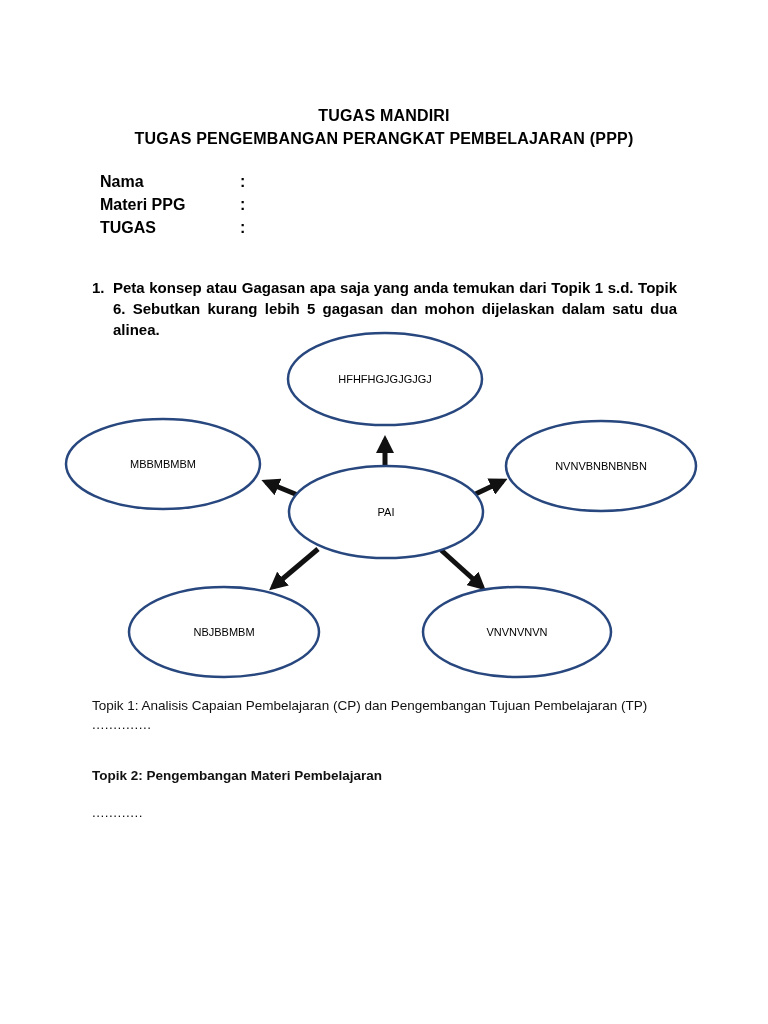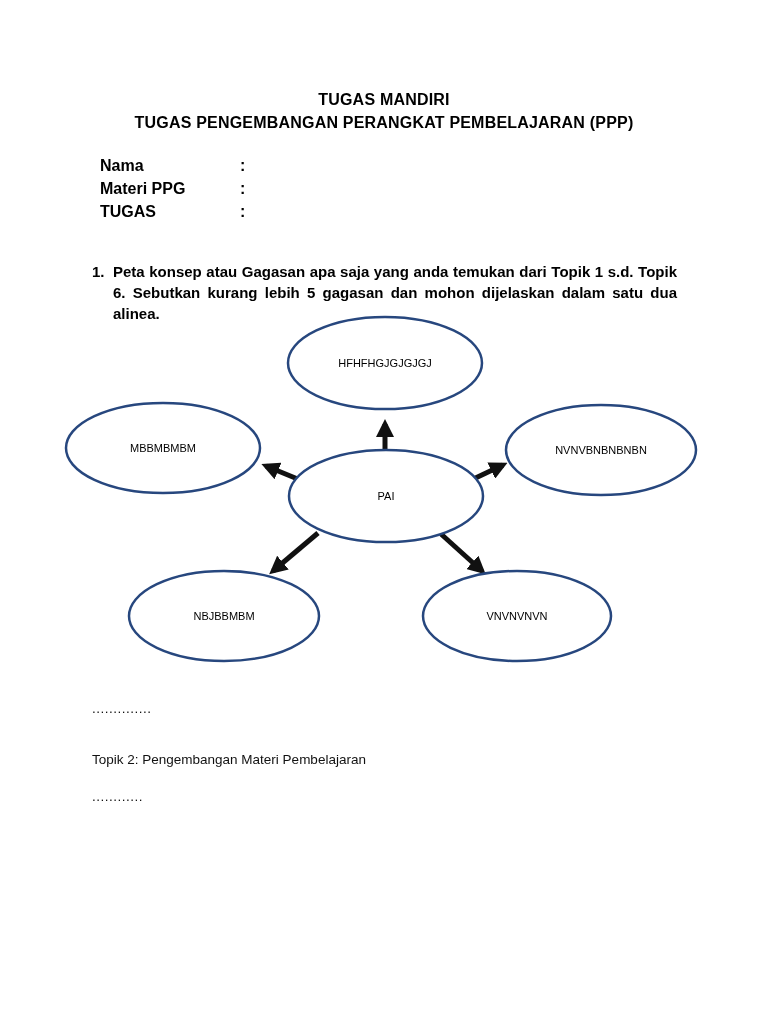--- a/index.html
+++ b/index.html
@@ -2,41 +2,41 @@
 <html><head>
 <meta charset="utf-8">
 <style>
   html, body { margin: 0; padding: 0; }
   body {
     width: 768px; height: 1024px;
     background: #ffffff;
     font-family: "Liberation Sans", sans-serif;
     color: #000;
   }
-  .page { position: relative; width: 768px; height: 812px; background: #ffffff; overflow: hidden; }
+  .page { position: relative; width: 768px; height: 812px; background: #ffffff; overflow: hidden; margin-top: 16px; }
 
   .doc-title { position: absolute; top: 88px; left: 0; width: 768px; text-align: center; font-weight: 700; font-size: 16px; line-height: 23px; letter-spacing: 0.2px; }
 
   .form-block { position: absolute; top: 154px; left: 100px; font-size: 16px; font-weight: 700; }
   .form-row { position: relative; height: 23px; line-height: 23px; }
   .form-row .sep { position: absolute; left: 140px; top: 0; }
 
   .question { position: absolute; top: 261px; left: 92px; width: 585px; display: flex; font-weight: 700; font-size: 15px; line-height: 21px; }
   .q-num { width: 21px; flex: 0 0 21px; }
   .q-text { flex: 1; text-align: justify; }
 
   .diagram { position: absolute; top: 310px; left: 0; width: 768px; height: 360px; }
   .node { fill: #ffffff; stroke-width: 2.5; }
   .node-label { font-size: 11px; fill: #000; font-family: "Liberation Sans", sans-serif; }
   .arrow { stroke-width: 5; }
 
   .topic-heading { position: absolute; left: 92px; font-size: 13.5px; color: #111; white-space: nowrap; }
   .topic-dots { position: absolute; left: 92px; font-size: 13.5px; color: #111; letter-spacing: 0.5px; }
   .t1h { top: 682px; } .t1d { top: 701px; }
-  .t2h { top: 752px; } .t2d { top: 789px; }
+  .t2h { top: 752px; font-weight: bold; } .t2d { top: 789px; }
   .t3h { top: 860px; } .t3d { top: 896px; }
 </style>
 </head>
 <body>
 
 <div class="page">
 
   <div class="doc-title">
     <div>TUGAS MANDIRI</div>
     <div>TUGAS PENGEMBANGAN PERANGKAT PEMBELAJARAN (PPP)</div>
@@ -101,20 +101,21 @@
       <ellipse class="node" cx="224" cy="306" rx="95" ry="45" stroke="#27477E"></ellipse>
       <text class="node-label" x="224" y="310" text-anchor="middle">NBJBBMBM</text>
     </g>
 
     <g>
       <ellipse class="node" cx="517" cy="306" rx="94" ry="45" stroke="#27477E"></ellipse>
       <text class="node-label" x="517" y="310" text-anchor="middle">VNVNVNVN</text>
     </g>
   </svg>
 
+  <div class="topic-heading t1h">Topik 1: Analisis Capaian Pembelajaran (CP) dan Pengembangan Tujuan Pembelajaran (TP)</div>
   <div class="topic-dots t1d">..............</div>
 
   <div class="topic-heading t2h">Topik 2: Pengembangan Materi Pembelajaran</div>
   <div class="topic-dots t2d">............</div>
 
   <div class="topic-dots t3d">.........</div>
 
 </div>
 
 </body></html>

